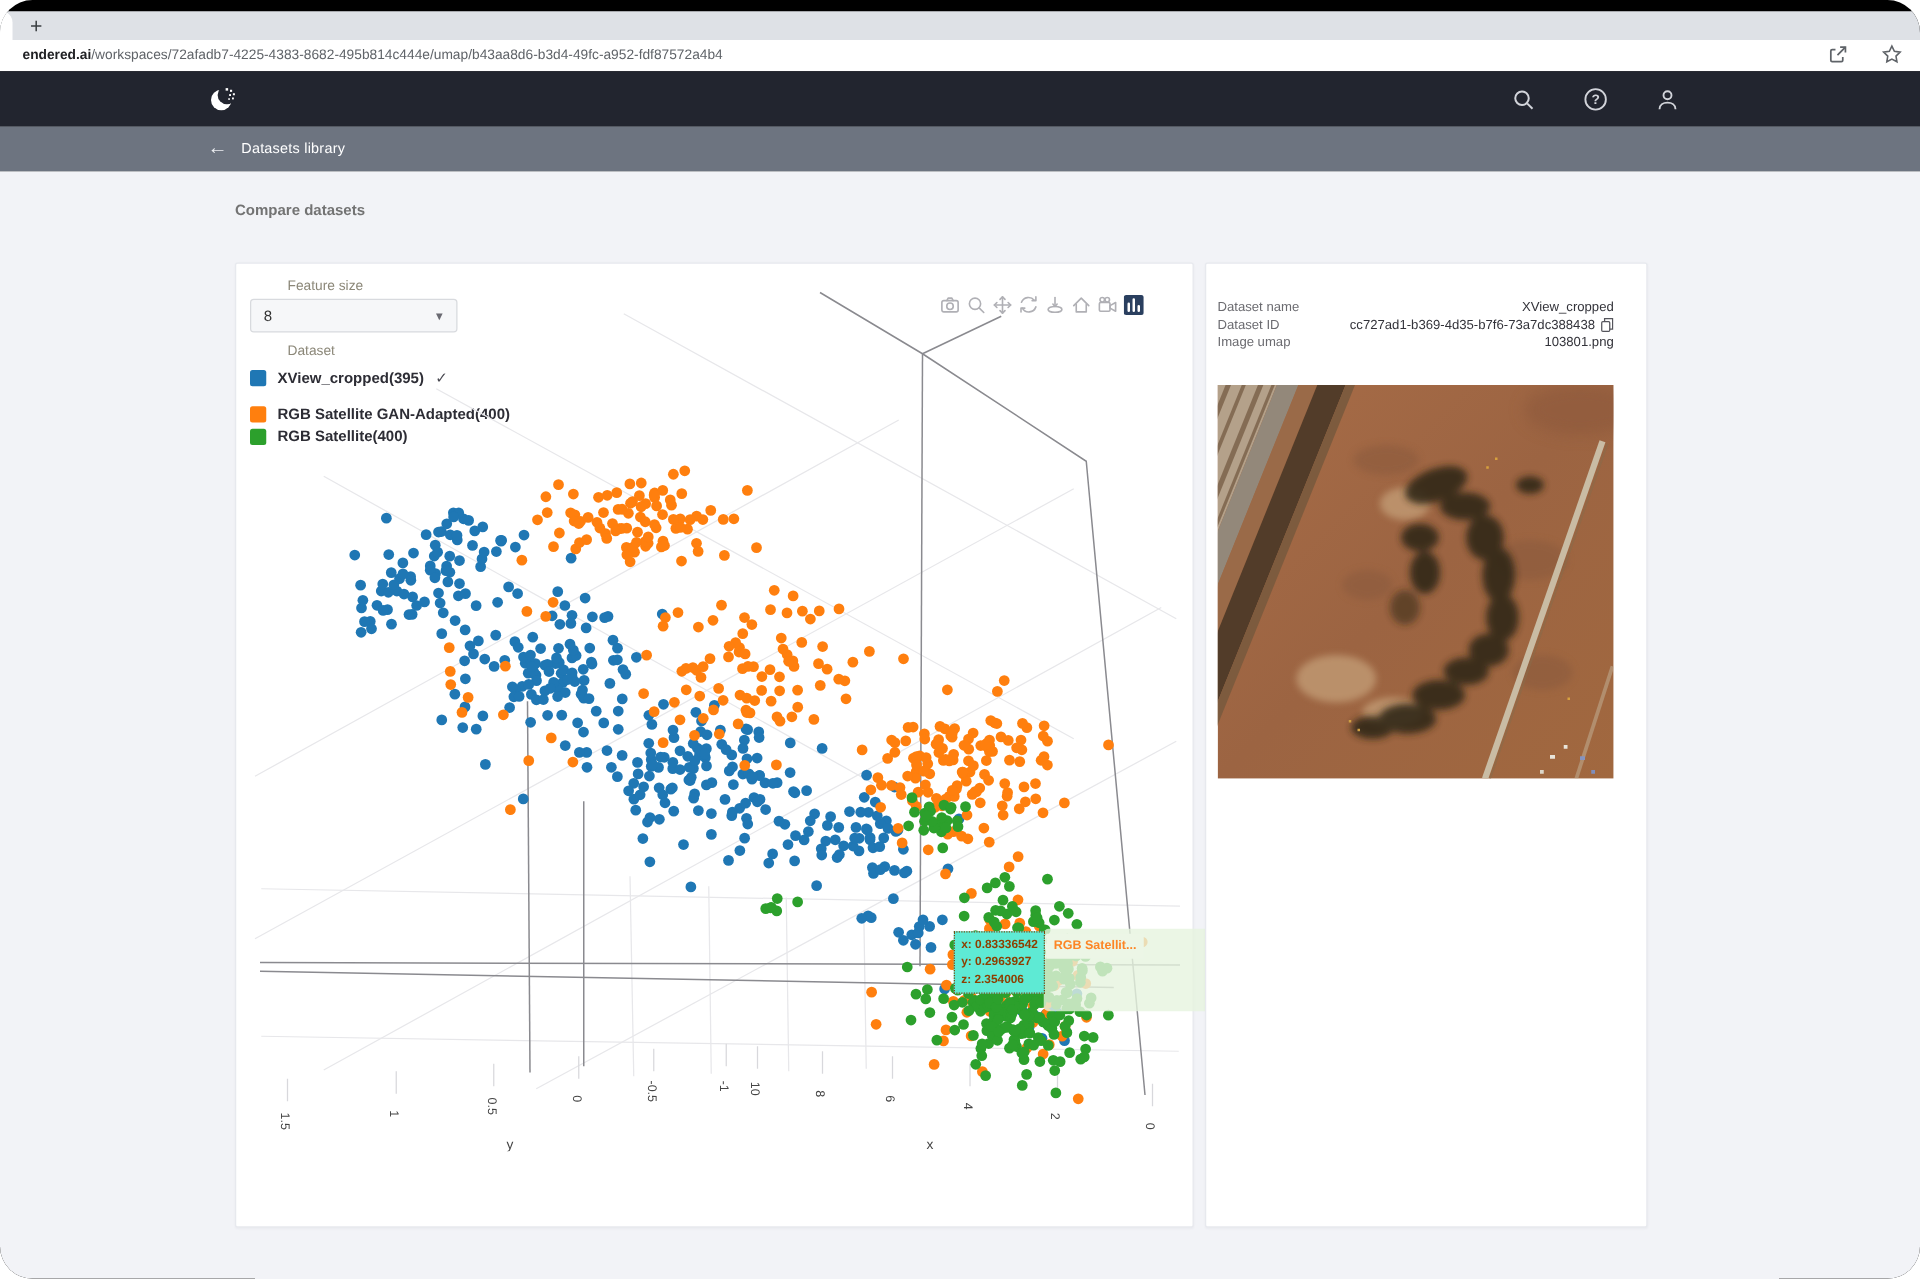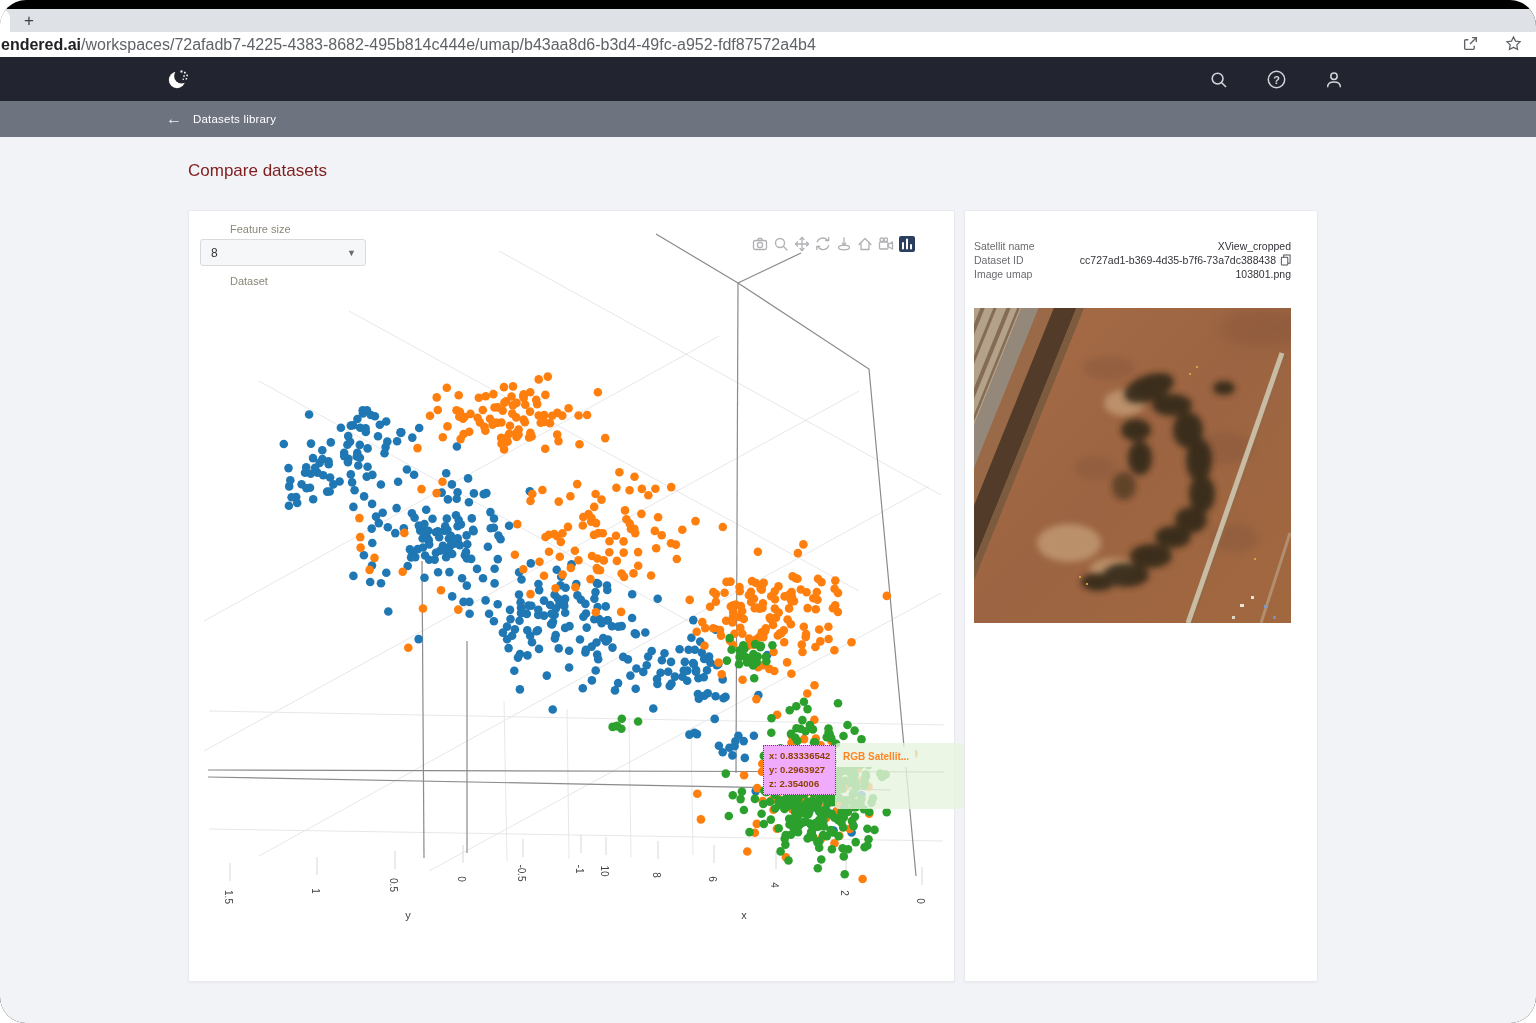--- a/index.html
+++ b/index.html
@@ -2,57 +2,57 @@
 <html><head>
 <meta charset="utf-8">
 <style>
   html,body{margin:0;padding:0;background:#ffffff;font-family:"Liberation Sans","DejaVu Sans",sans-serif;}
   .screen{position:relative;width:1536px;height:1023px;background:#000;border-radius:26px;overflow:hidden;}
   
   .tabstrip{position:absolute;top:9px;left:0;right:0;height:23px;background:#dee1e6;}
   .tab-stub{position:absolute;left:0;top:0;width:10px;height:23px;background:#fff;border-top-right-radius:9px;}
   .new-tab{position:absolute;left:18px;top:1px;width:22px;height:22px;color:#3c4043;font-size:17px;line-height:22px;text-align:center;cursor:pointer;}
   .urlrow{position:absolute;top:32px;left:0;right:0;height:25px;background:#fff;}
-  .urltext{position:absolute;left:1px;top:0;height:38px;line-height:25px;font-size:16px;white-space:nowrap;}
+  .urltext{position:absolute;left:18px;top:0;height:38px;line-height:25px;font-size:11px;white-space:nowrap;}
   .urltext .dom{color:#202124;font-weight:700;}
   .urltext .path{color:#5f6368;}
   .urlicons{position:absolute;right:14px;top:3px;display:flex;gap:26px;}
   .urlicons svg{display:block;}
   
   .appheader{position:absolute;top:57px;left:0;right:0;height:44px;background:#22252f;}
   .logo{position:absolute;left:164px;top:8px;}
   .hdricons{position:absolute;right:192px;top:12px;display:flex;gap:37px;align-items:center;}
   .subheader{position:absolute;top:101px;left:0;right:0;height:36px;background:#6d7480;display:flex;align-items:center;}
   .backwrap{margin-left:166px;display:flex;align-items:center;gap:11px;}
   .backarrow{color:#eceef1;font-size:16px;line-height:16px;cursor:pointer;}
   .subtitle{color:#ffffff;font-size:11.5px;font-weight:400;letter-spacing:.2px;}
   
   .content{position:absolute;top:137px;left:0;right:0;bottom:0;background:#f2f3f7;}
-  .pagetitle{position:absolute;left:188px;top:24px;font-size:17px;font-weight:400;color:#7f1d1d;}
+  .pagetitle{position:absolute;left:188px;top:24px;font-size:12px;font-weight:700;color:#737373;}
   .card{position:absolute;background:#fff;border:1px solid #e7e9ee;border-radius:2px;box-shadow:0 1px 2px rgba(20,20,40,.04);}
   .plot-card{left:188px;top:73px;width:765px;height:770px;}
   .detail-card{left:964px;top:73px;width:352px;height:770px;}
   .ctl-label{position:absolute;font-size:11px;color:#8b8778;padding-left:29px;}
   .fs-label{left:12px;top:12px;}
   .fs-select{position:absolute;left:11px;top:28px;width:166px;height:27px;background:#f6f7f9;border:1px solid #d8dade;border-radius:3px;font-size:12px;color:#333;line-height:27px;padding-left:10px;box-sizing:border-box;cursor:pointer;}
   .fs-caret{position:absolute;right:9px;top:0;color:#6a6a72;font-size:9px;line-height:27px;}
   .ds-label{left:12px;top:64px;}
   .legend{position:absolute;left:11px;top:82px;}
   .legrow{display:flex;align-items:center;height:18px;cursor:pointer;}
   .legrow.first{margin-bottom:11px;}
   .legswatch{width:13px;height:13px;border-radius:2px;margin-right:9px;flex:none;}
   .leglabel{font-size:12px;font-weight:600;color:#2d2d35;white-space:nowrap;}
   .legcheck{margin-left:9px;color:#4a4a52;font-size:12px;}
   .modebar{position:absolute;top:24px;right:38px;display:flex;gap:3px;align-items:center;}
   .mbtn{width:18px;height:18px;display:flex;align-items:center;justify-content:center;cursor:pointer;}
   .plotwrap{position:absolute;left:10px;top:20px;width:745px;height:690px;}
   .plotwrap svg{position:absolute;left:0;top:0;}
   
   .tt-backdrop{position:absolute;border-radius:4px;background:rgba(230,244,222,.8);}
-  .tt-box{position:absolute;background:#f0abfc;border:1px dotted #7c4a10;color:#8d3f00;font-size:9.5px;font-weight:700;line-height:14px;padding:3px 5px;white-space:nowrap;}
+  .tt-box{position:absolute;background:#5eead4;border:1px dotted #7c4a10;color:#8d3f00;font-size:9.5px;font-weight:700;line-height:14px;padding:3px 5px;white-space:nowrap;}
   .tt-chip{position:absolute;background:#ecf6e6;color:#fd8524;font-size:10px;font-weight:700;line-height:16px;padding:2px 6px;white-space:nowrap;}
   
   .detailrows{position:absolute;left:9px;top:28px;right:26px;}
   .drow{display:flex;align-items:center;height:14px;font-size:10.5px;}
   .dlabel{color:#6b6b70;}
   .dvalue{margin-left:auto;color:#33333a;display:flex;gap:4px;}
   .copybtn{display:flex;cursor:pointer;}
   .satwrap{position:absolute;left:9px;top:97px;width:317px;height:315px;overflow:hidden;}
 </style>
 </head>
@@ -130,20 +130,35 @@
   <div class="content">
     <div class="pagetitle">Compare datasets</div>
 
     <div class="card plot-card">
       <div class="ctl-label fs-label">Feature size</div>
       <div class="fs-select">
         <span>8</span>
         <span class="fs-caret">▼</span>
       </div>
       <div class="ctl-label ds-label">Dataset</div>
+      <div class="legend" id="legend">
+          <div class="legrow first">
+            <span class="legswatch" style="background: rgb(31, 119, 180);"></span>
+            <span class="leglabel">XView_cropped(395)</span>
+            <span class="legcheck">✓</span>
+          </div>
+          <div class="legrow">
+            <span class="legswatch" style="background: rgb(255, 127, 14);"></span>
+            <span class="leglabel">RGB Satellite GAN-Adapted(400)</span>
+          </div>
+          <div class="legrow">
+            <span class="legswatch" style="background: rgb(44, 160, 44);"></span>
+            <span class="leglabel">RGB Satellite(400)</span>
+          </div>
+        </div>
 
       <div class="modebar" id="modebar">
           <span class="mbtn">
             <svg width="16" height="16" viewBox="0 0 16 16" fill="none" stroke="#b0b0b5" stroke-width="1.3" stroke-linecap="round" stroke-linejoin="round">
               <rect x="1.5" y="4.5" width="13" height="9" rx="1.5"></rect>
               <circle cx="8" cy="9" r="2.6"></circle>
               <path d="M5.5 4.5 6.5 2.5h3l1 2"></path>
             </svg>
           </span>
           <span class="mbtn">
@@ -1451,21 +1466,21 @@
           <div>y: 0.2963927</div>
           <div>z: 2.354006</div>
         </div>
         <div class="tt-chip" id="ttchip" style="left: 638px; top: 516px; text-align: center;">RGB Satellit...</div>
       </div>
     </div>
 
     <div class="card detail-card">
       <div class="detailrows" id="detailrows">
           <div class="drow">
-            <span class="dlabel">Satellit name</span>
+            <span class="dlabel">Dataset name</span>
             <span class="dvalue">
               <span>XView_cropped</span>
             </span>
           </div>
           <div class="drow">
             <span class="dlabel">Dataset ID</span>
             <span class="dvalue">
               <span>cc727ad1-b369-4d35-b7f6-73a7dc388438</span>
               <span class="copybtn">
                 <svg width="11" height="12" viewBox="0 0 12 13" fill="none" stroke="#55555c" stroke-width="1.1">

